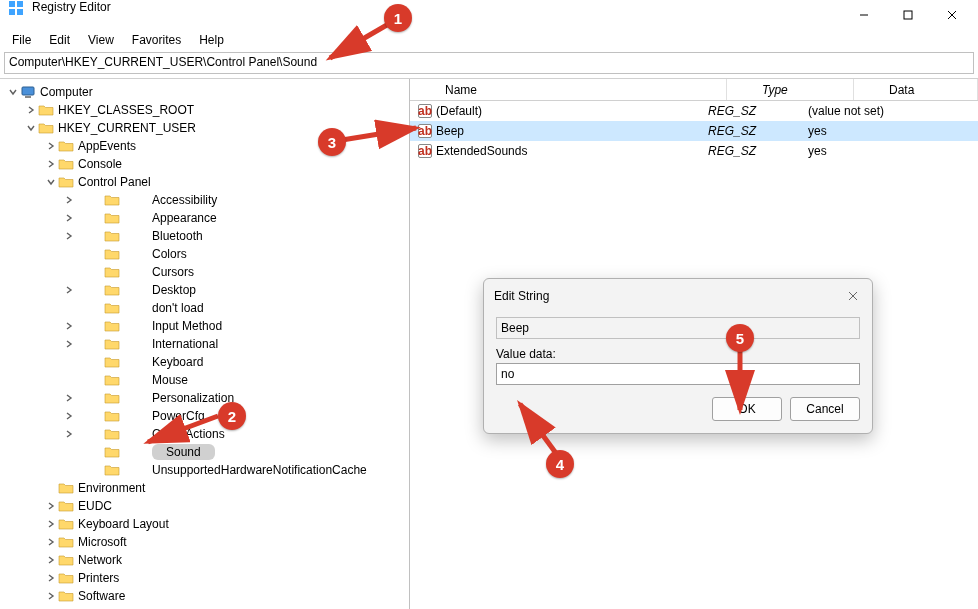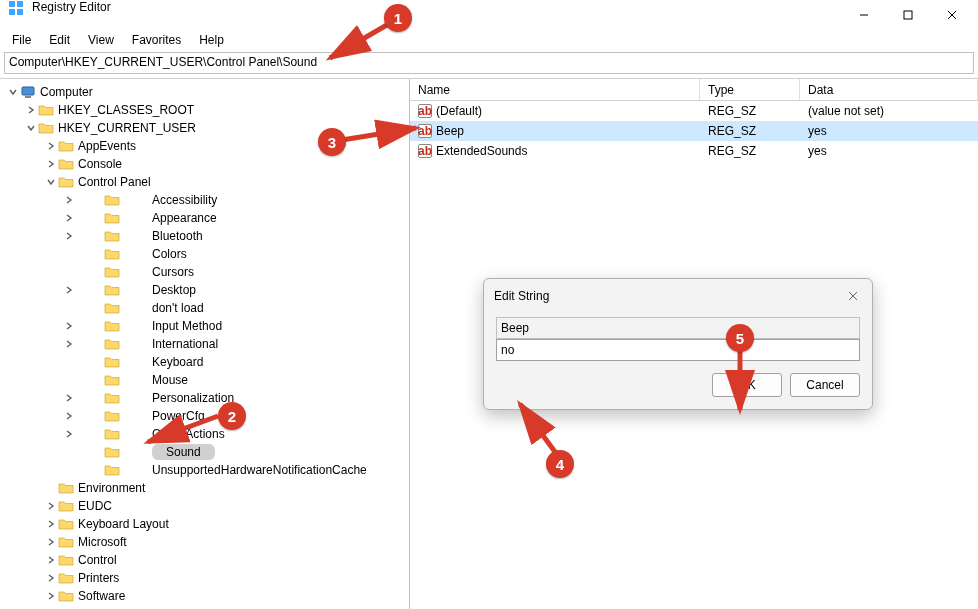--- a/index.html
+++ b/index.html
@@ -30,23 +30,23 @@
   .tree-node .folder-icon, .tree-node .pc-icon { width: 16px; height: 16px; margin-right: 4px; flex-shrink: 0; }
   .tree-node .label { color: #000; }
   .tree-node.selected .label { background: #d0d0d0; padding: 1px 14px; border-radius: 6px; }
   .indent-0 { padding-left: 2px; }
   .indent-1 { padding-left: 20px; }
   .indent-2 { padding-left: 40px; }
   .indent-3 { padding-left: 58px; gap: 28px; }
 
   
   .list-header { display: flex; height: 22px; border-bottom: 1px solid #d0d0d0; color: #000; }
-  .list-header .col { padding: 4px 8px; border-right: 1px solid #e0e0e0; }
+  .list-header .col { padding: 4px 8px; border-right: 1px solid #e0e0e0; margin-left: 27px; }
   .col-name { width: 290px; }
-  .col-type { width: 100px; }
+  .col-type { width: 100px; font-style: italic; }
   .col-data { flex: 1; }
   .list-row { display: flex; height: 20px; align-items: center; }
   .list-row .col { padding: 2px 8px; white-space: nowrap; overflow: hidden; }
   .list-row.selected { background: #cde8ff; }
   .val-icon { width: 14px; height: 14px; margin-right: 4px; border: 1px solid #888; border-radius: 2px; display: inline-flex; align-items: center; justify-content: center; font-size: 12px; color: #c03020; font-weight: bold; vertical-align: middle; background:#fff; }
 
   
   .dialog { position: absolute; left: 483px; top: 278px; width: 390px; background: #f3f3f3; border: 1px solid #b0b0b0; box-shadow: 0 6px 18px rgba(0,0,0,0.25); border-radius: 6px; }
   .dialog-title { display: flex; align-items: center; padding: 8px 10px; font-size: 12px; color: #000; }
   .dialog-title .dlg-name { flex: 1; }
@@ -436,21 +436,21 @@
           <span class="chevron">
             <svg width="10" height="10" viewBox="0 0 10 10">
               <polyline class="chev-right" points="3,2 7,5 3,8"></polyline>
             </svg>
           </span>
           <span class="folder-icon"><svg width="16" height="16" viewBox="0 0 16 16">
               <g class="folder-svg">
                 <path d="M1 4h5l1.5 1.5H15V13H1z"></path>
               </g>
             </svg></span>
-          <span class="label">Control</span>
+          <span class="label">Network</span>
         </div>
         <div class="tree-node indent-2">
           <span class="chevron">
             <svg width="10" height="10" viewBox="0 0 10 10">
               <polyline class="chev-right" points="3,2 7,5 3,8"></polyline>
             </svg>
           </span>
           <span class="folder-icon"><svg width="16" height="16" viewBox="0 0 16 16">
               <g class="folder-svg">
                 <path d="M1 4h5l1.5 1.5H15V13H1z"></path>
@@ -513,20 +513,21 @@
     <span class="dlg-name">Edit String</span>
     <span class="dialog-close">
         <svg width="10" height="10">
           <line x1="1" y1="1" x2="9" y2="9" stroke="#666"></line>
           <line x1="9" y1="1" x2="1" y2="9" stroke="#666"></line>
         </svg>
       </span>
   </div>
   <div class="dialog-body">
     <input type="text" readonly="" value="Beep" style="">
+    <div class="field-label" style="margin-top:8px;">Value data:</div>
     <input type="text" value="no" style="">
     <div class="dialog-buttons">
       <button>OK</button>
       <button>Cancel</button>
     </div>
   </div>
 </div>
 
 <svg class="anno arrow-svg" style="left:0;top:0;" width="978" height="609">
   <defs>

